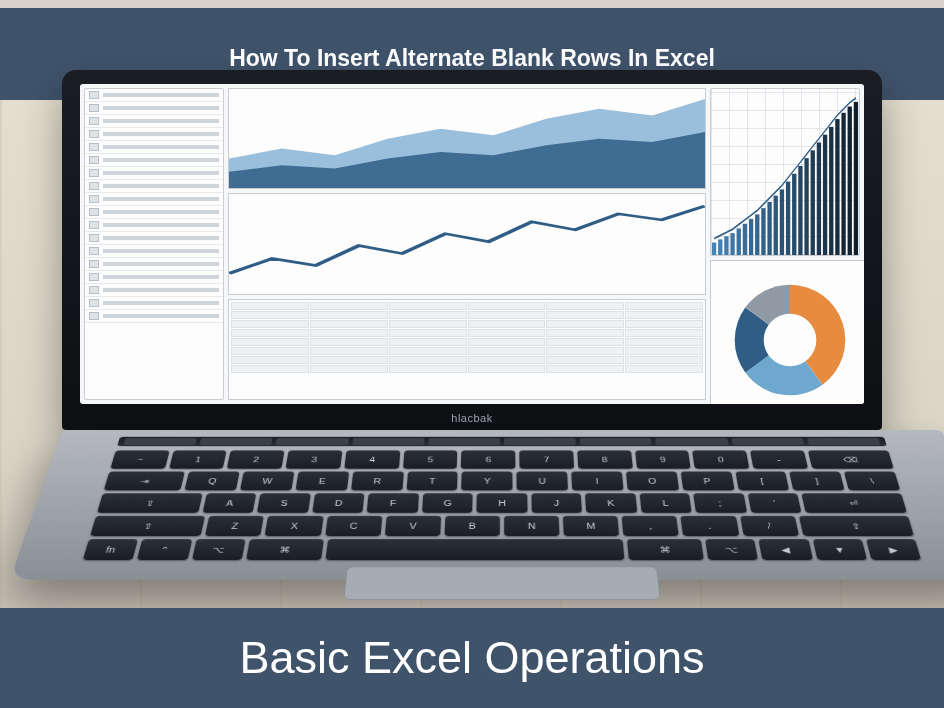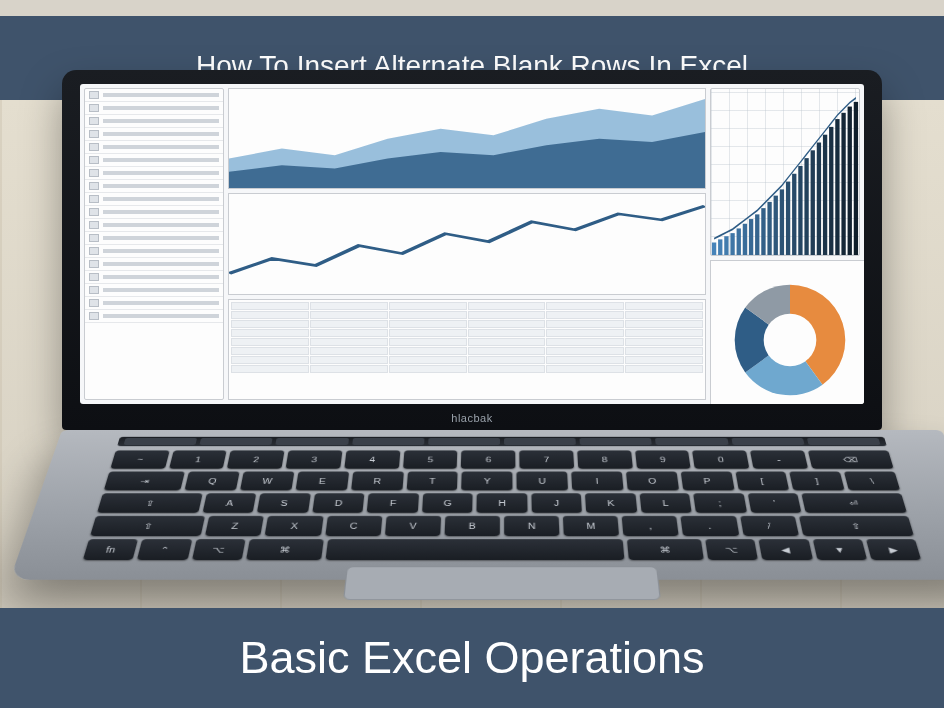--- a/index.html
+++ b/index.html
@@ -16,24 +16,24 @@
     left: 0;
     width: 100%;
     background: #3f536b;
     color: #fff;
     text-align: center;
     display: flex;
     align-items: center;
     justify-content: center;
   }
   .banner-top {
-    top: 16px;
+    top: 8px;
     height: 100px;
-    font-size: 28px;
-    font-weight: 400;
+    font-size: 23px;
+    font-weight: 700;
   }
   .banner-bottom {
     bottom: 0;
     height: 100px;
     font-size: 45px;
     font-weight: 400;
   }
   .scene {
     position: absolute;
     top: 100px;

